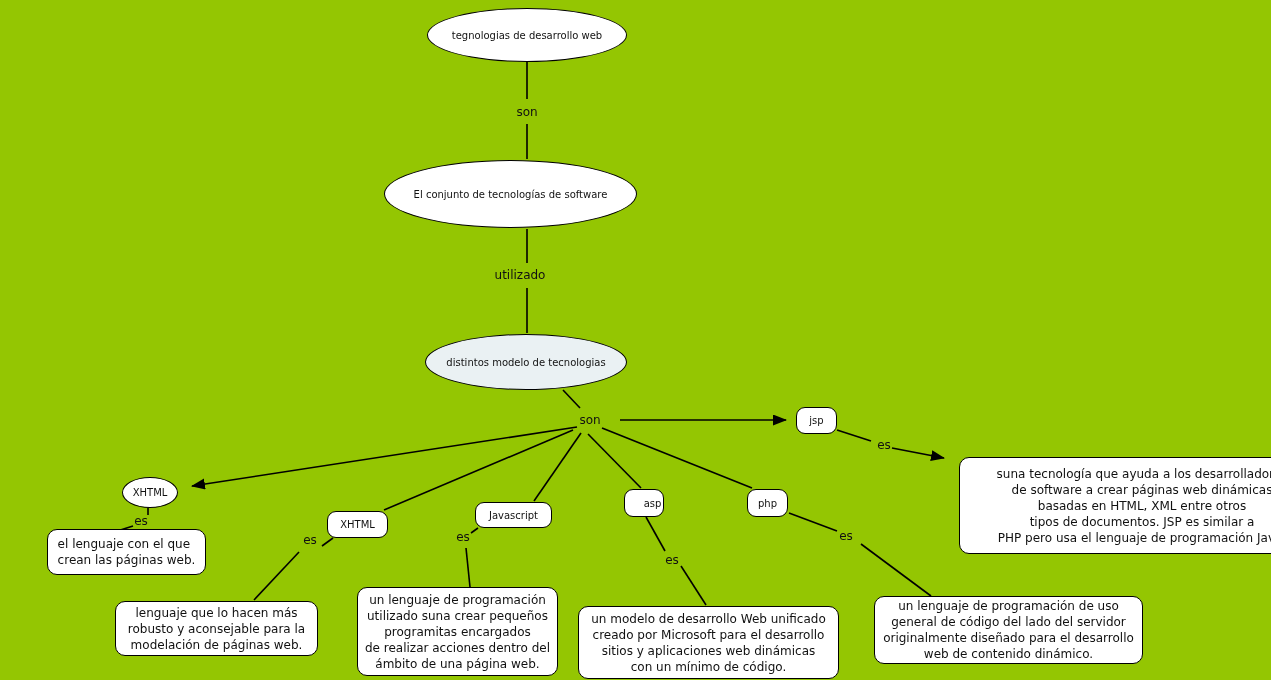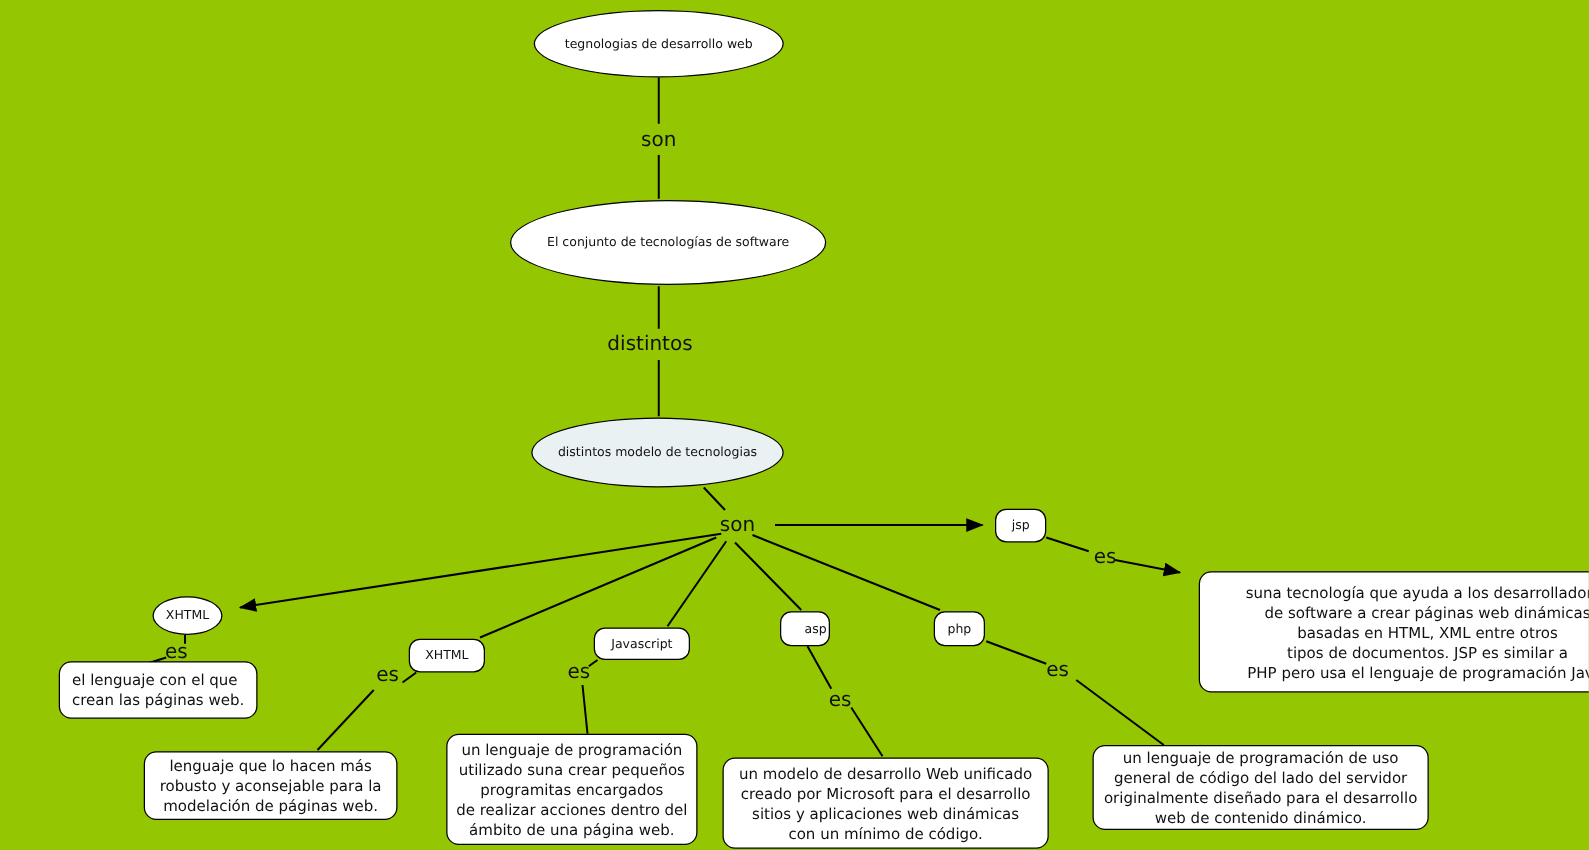--- a/index.html
+++ b/index.html
@@ -13,32 +13,32 @@
   .links .arrowhead{fill:var(--bd);}
   .node{
     position:absolute;display:flex;align-items:center;justify-content:center;
     background:var(--fill);border:1px solid var(--bd);color:var(--ink);
     font-size:10px;text-align:center;box-sizing:border-box;white-space:nowrap;
   }
   .ellipse{border-radius:50%;}
   .rrect{border-radius:9px;}
   .hl{background:var(--hl);}
   .lbl{
-    position:absolute;transform:translate(-50%,-50%);font-size:16px;color:var(--ink);
+    position:absolute;transform:translate(-50%,-50%);font-size:12px;color:var(--ink);
     white-space:nowrap;line-height:1;
   }
   .desc{
     position:absolute;display:flex;align-items:center;justify-content:center;
     background:var(--fill);border:1px solid var(--bd);border-radius:10px;
     color:var(--ink);font-size:12px;line-height:16px;text-align:center;
     white-space:pre-line;box-sizing:border-box;padding:2px 5px;
   }
   
   .n-root{left:427px;top:8px;width:200px;height:54px;}
-  .n-conjunto{left:408px;top:160px;width:253px;height:68px;}
+  .n-conjunto{left:384px;top:160px;width:253px;height:68px;}
   .n-tipos{left:425px;top:334px;width:202px;height:56px;}
   .n-html{left:122px;top:477px;width:56px;height:31px;}
   .n-xhtml{left:327px;top:511px;width:61px;height:27px;}
   .n-js{left:475px;top:502px;width:77px;height:26px;}
   .n-asp{left:624px;top:489px;width:40px;height:28px;padding-left:17px;}
   .n-php{left:747px;top:489px;width:41px;height:28px;}
   .n-jsp{left:796px;top:407px;width:41px;height:27px;}
   
   .l-son-top{left:527px;top:112px;}
   .l-contiene{left:520px;top:275px;}
@@ -127,21 +127,21 @@
   <div class="node ellipse n-conjunto">El conjunto de tecnologías de software</div>
   <div class="node ellipse hl n-tipos">distintos modelo de tecnologias</div>
   <div class="node ellipse n-html">XHTML</div>
   <div class="node rrect n-xhtml">XHTML</div>
   <div class="node rrect n-js">Javascript</div>
   <div class="node rrect n-asp">asp</div>
   <div class="node rrect n-php">php</div>
   <div class="node rrect n-jsp">jsp</div>
 
   <div class="lbl l-son-top">son</div>
-  <div class="lbl l-contiene">distintos</div>
+  <div class="lbl l-contiene">utilizado</div>
   <div class="lbl l-son-hub">son</div>
   <div class="lbl l-es-html">es</div>
   <div class="lbl l-es-xhtml">es</div>
   <div class="lbl l-es-js">es</div>
   <div class="lbl l-es-asp">es</div>
   <div class="lbl l-es-php">es</div>
   <div class="lbl l-es-jsp">es</div>
 
   <div class="desc d-html" style="text-align:left;margin-left:45px;">el lenguaje con el que
 crean las páginas web.</div>

